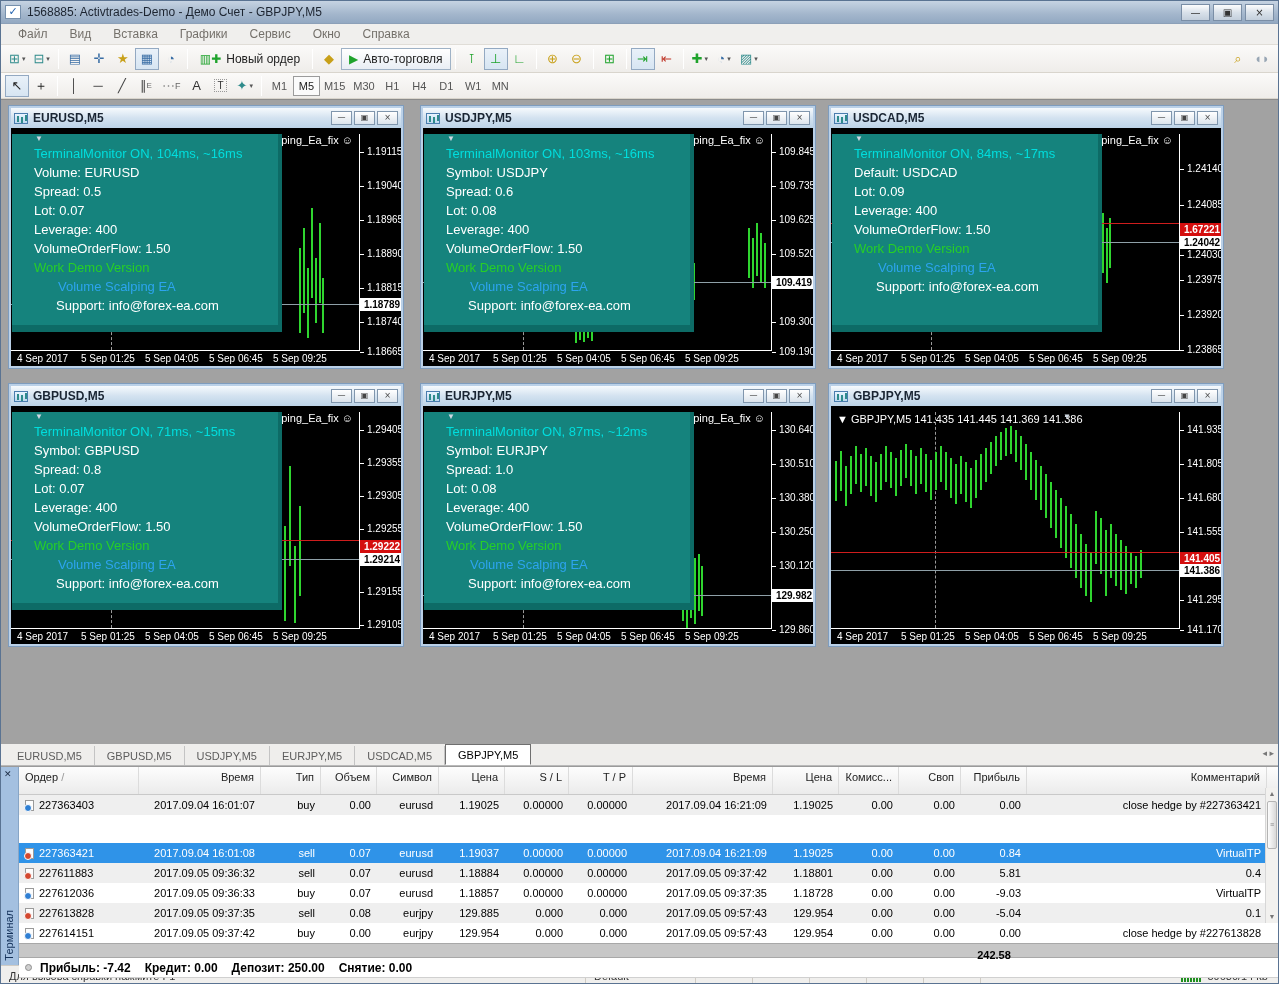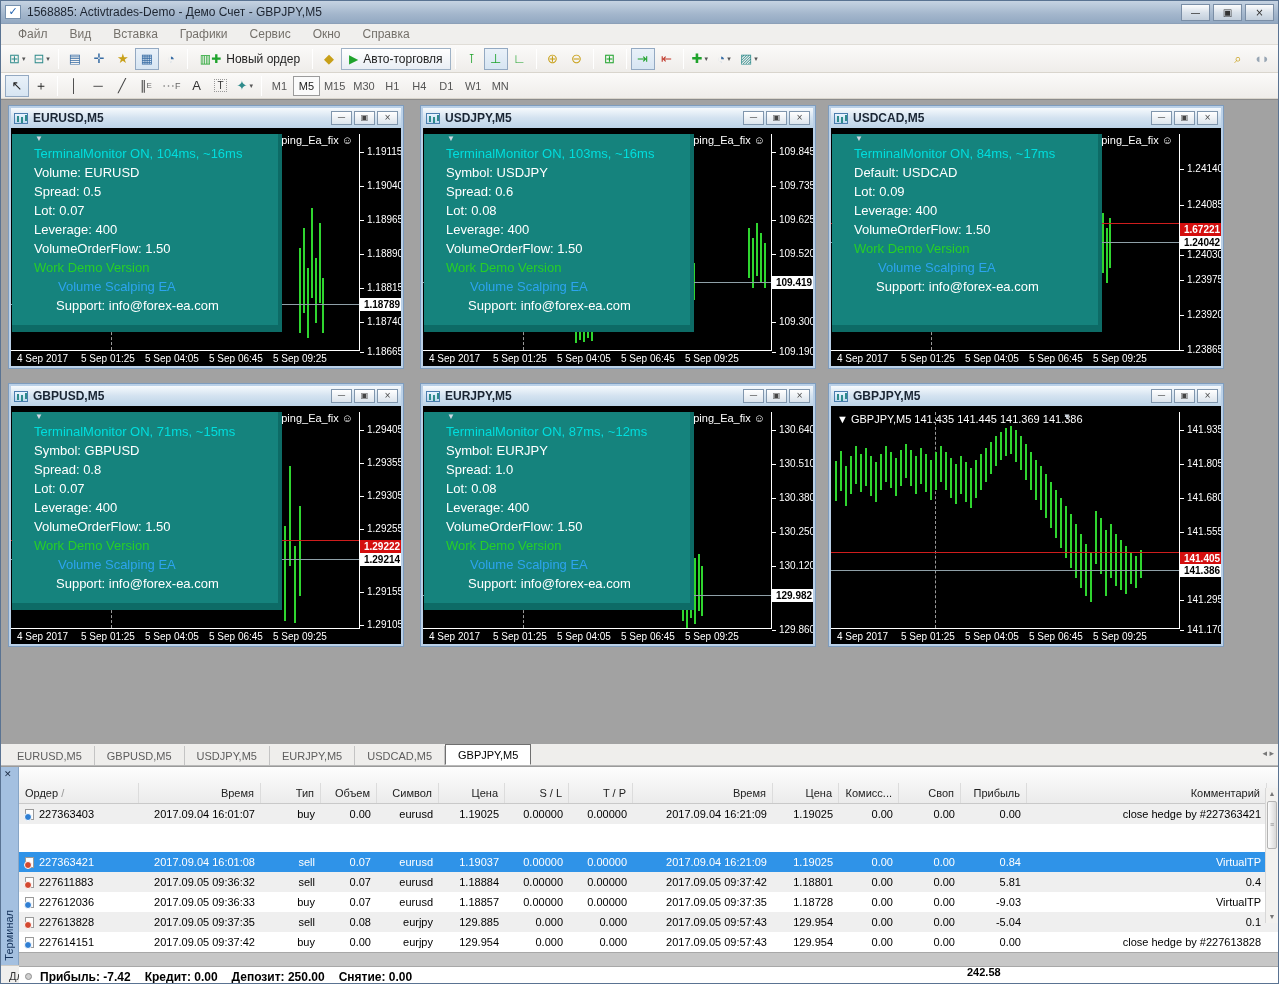--- a/index.html
+++ b/index.html
@@ -61,34 +61,34 @@
   .chart-tabbar{height:22px;background:#efeeec;display:flex;align-items:flex-end;padding-left:4px;border-bottom:1px solid #b9b9b9;position:relative;}
   .ctab{height:19px;padding:0 12px;font-size:11px;color:#5d5d5d;display:flex;align-items:center;border-right:1px solid #c4c4c4;background:#efeeec;}
   .ctab.active{background:#fff;border:1px solid #6f6f6f;border-bottom:1px solid #fff;color:#000;height:21px;}
   .tabscroll{position:absolute;right:4px;top:4px;font-size:9px;color:#777;}
   
   .terminal{display:flex;height:199px;background:#fff;border-top:1px solid #9a9a9a;}
   .term-side{width:18px;background:#a4c0e0;position:relative;border-right:1px solid #87a5c6;}
   .term-side .closex{position:absolute;top:2px;left:3px;font-size:9px;color:#1c2c45;}
   .term-side .vlabel{position:absolute;bottom:4px;left:2px;writing-mode:vertical-rl;transform:rotate(180deg);font-size:11px;color:#15325a;}
   .term-main{flex:1;position:relative;}
-  .t-header{height:37px;display:flex;background:linear-gradient(#fdfdfd,#ebebeb);border-bottom:1px solid #c9c9c9;align-items:flex-end;}
+  .t-header{height:28px;display:flex;background:linear-gradient(#fdfdfd,#ebebeb);border-bottom:1px solid #c9c9c9;}
   .t-header .hc{font-size:11px;color:#222;line-height:20px;padding:0 6px;text-align:right;border-right:1px solid #dcdcdc;white-space:nowrap;overflow:hidden;}
   .t-header .hc:first-child{text-align:left;}
   .trow{height:20px;display:flex;font-size:11px;color:#000;}
   .trow.alt{background:#efefef;}
   .trow.sel{background:#2f93e8;color:#fff;margin-top:28px;}
   .trow .tc{line-height:20px;padding:0 6px;text-align:right;white-space:nowrap;overflow:hidden;}
   .trow .tc:first-child{text-align:left;display:flex;align-items:center;}
   .oicon{width:9px;height:11px;background:#fdfdfd;border:1px solid #9a9a9a;margin-right:5px;position:relative;flex:none;}
   .oicon:after{content:"";position:absolute;left:-2px;bottom:-2px;width:6px;height:6px;border-radius:50%;}
   .oicon.buy:after{background:#2f7fd3;border:1px solid #fff;}
   .oicon.sell:after{background:#d3482f;border:1px solid #fff;}
   .t-summary{height:15px;background:#c7c7c7;border-top:1px solid #a8a8a8;border-bottom:1px solid #a8a8a8;display:flex;}
-  .t-summary .tc{font:bold 11px/14px "Liberation Sans",sans-serif;text-align:left;padding:12px 6px;}
+  .t-summary .tc{font:bold 11px/14px "Liberation Sans",sans-serif;text-align:center;padding:4px 6px;}
   .t-balance{height:20px;display:flex;align-items:center;font:bold 12px "Liberation Sans",sans-serif;color:#000;background:#fff;border-bottom:1px solid #d0d0d0;}
   .t-balance .dot{width:7px;height:7px;border-radius:50%;background:#cfcfcf;border:1px solid #8f8f8f;margin:0 8px 0 6px;}
   .t-balance span{margin-right:14px;}
   .term-tabs{height:23px;background:#efeeec;border-top:1px solid #c9c9c9;display:flex;align-items:center;padding-left:30px;}
   .ttab{padding:2px 11px;font-size:11px;color:#6e6e6e;border-right:1px solid #c4c4c4;position:relative;}
   .ttab.active{background:#fff;border:1px solid #6f6f6f;color:#000;}
   .ttab .badge{color:#d40e0e;font-size:9px;vertical-align:sub;margin-left:1px;}
   .scrollbar{position:absolute;right:0;top:21px;width:13px;height:135px;background:#f2f1ef;border-left:1px solid #d7d7d7;}
   .sb-arrow{height:12px;font-size:7px;color:#777;text-align:center;line-height:12px;}
   .sb-thumb{height:48px;margin:1px;background:linear-gradient(90deg,#fdfdfd,#d8d8d8);border:1px solid #b4b4b4;border-radius:2px;font-size:7px;color:#888;text-align:center;line-height:46px;}

